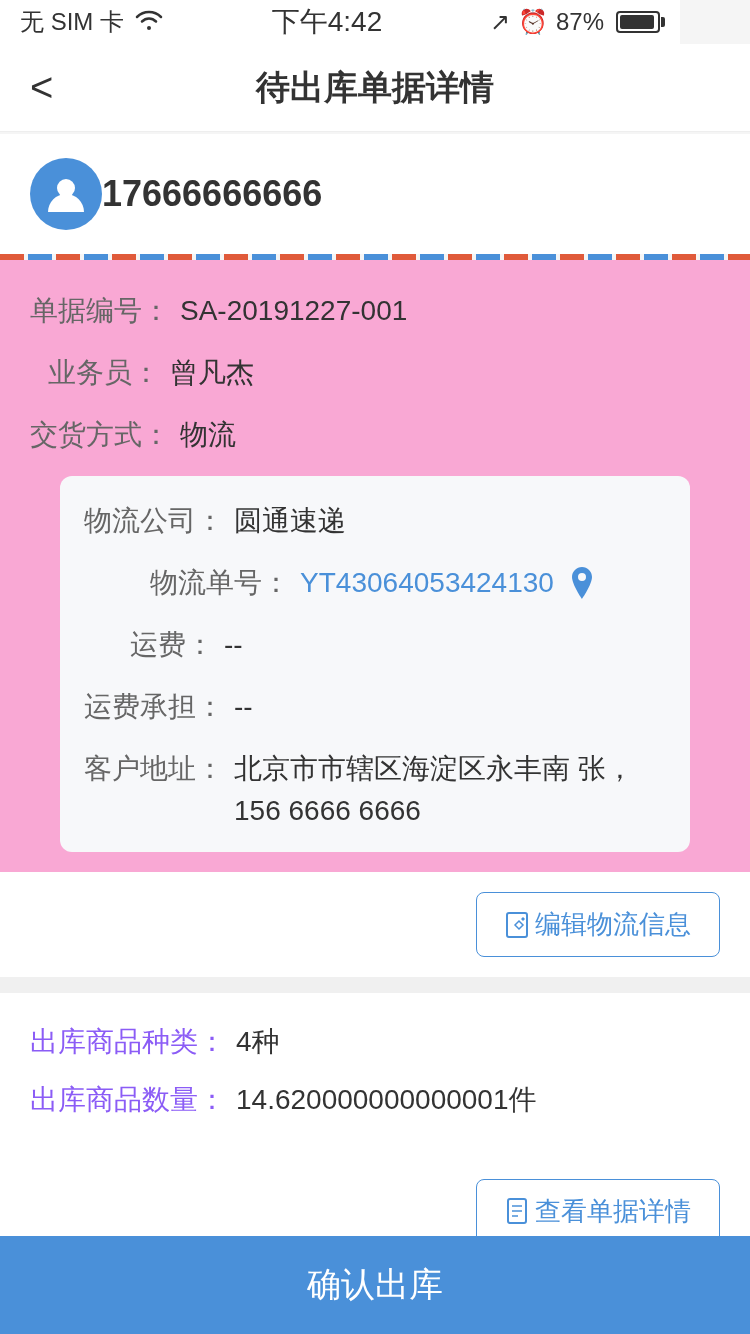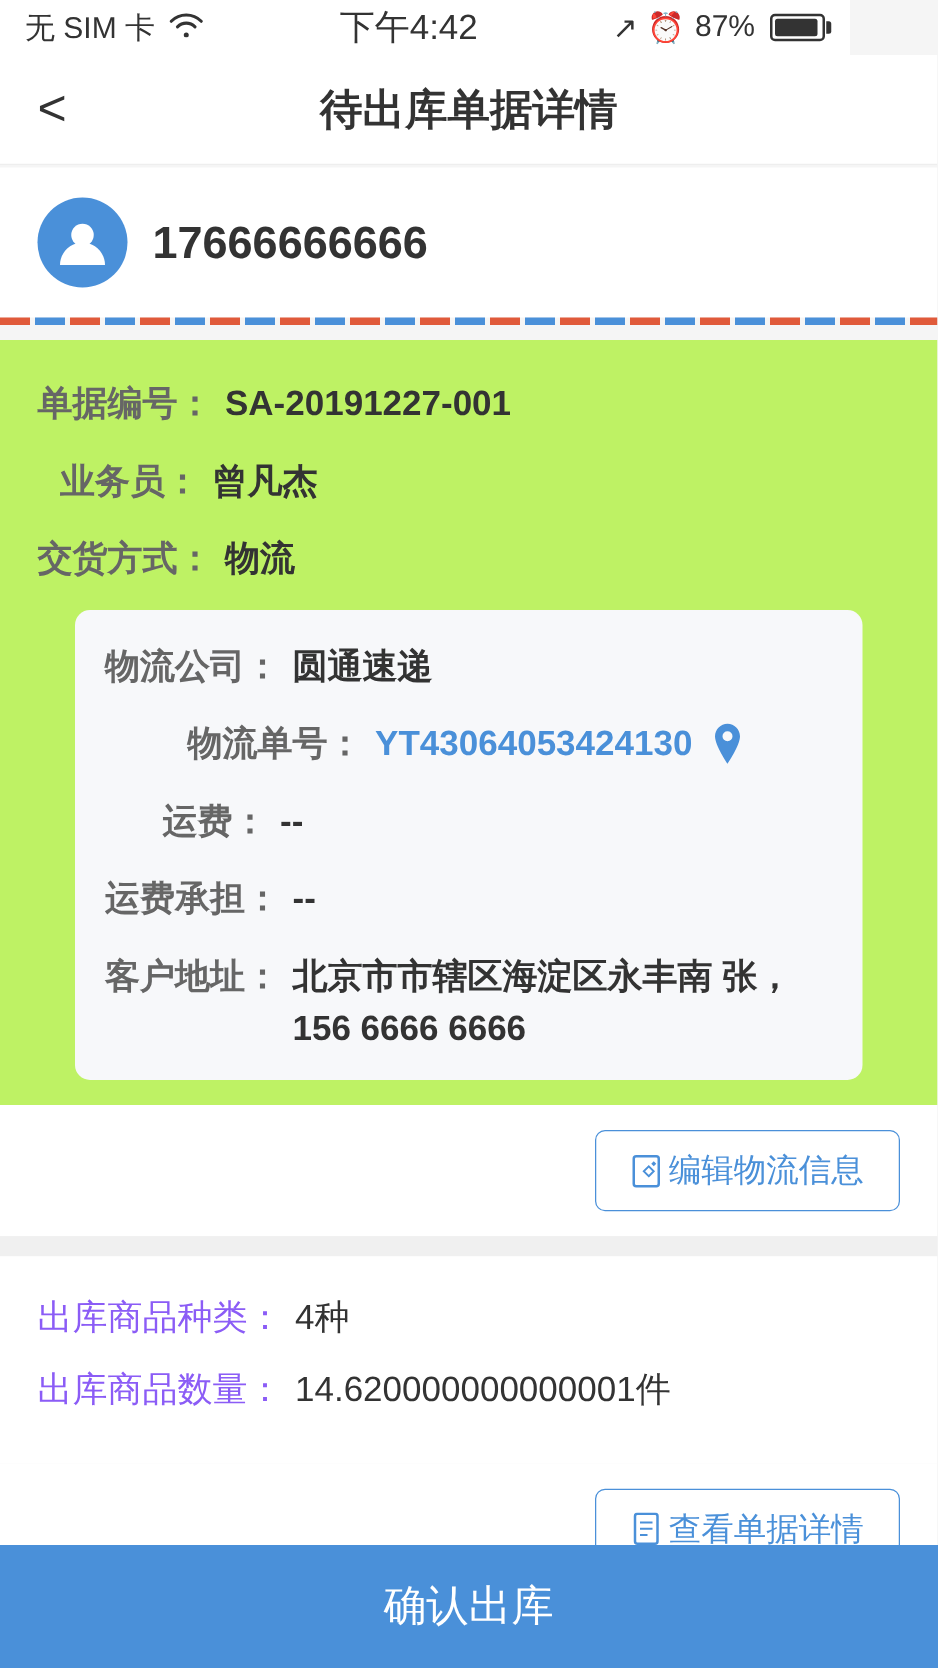--- a/index.html
+++ b/index.html
@@ -94,21 +94,20 @@
       font-weight: 600;
       color: #333;
     }
 
     
     .customer-header {
       background: #fff;
       padding: 24px 30px;
       display: flex;
       align-items: center;
-      gap: 20px;
       margin-top: 2px;
     }
     .customer-avatar {
       width: 72px;
       height: 72px;
       border-radius: 50%;
       background: #4a90d9;
       display: flex;
       align-items: center;
       justify-content: center;
@@ -134,24 +133,23 @@
         #e05a3a 0px, #e05a3a 24px,
         transparent 24px, transparent 28px,
         #4a90d9 28px, #4a90d9 52px,
         transparent 52px, transparent 56px
       );
       margin: 0;
     }
 
     
     .info-section {
-      background: #bef264;
+      background: #f9a8d4;
       padding: 30px 30px 20px 30px;
-      margin-top: 12px;
-      font-weight: bold;
+      margin-top: 0;
     }
     .info-row {
       display: flex;
       align-items: flex-start;
       margin-bottom: 20px;
       line-height: 1.5;
     }
     .info-label {
       color: #666;
       font-size: 28px;

